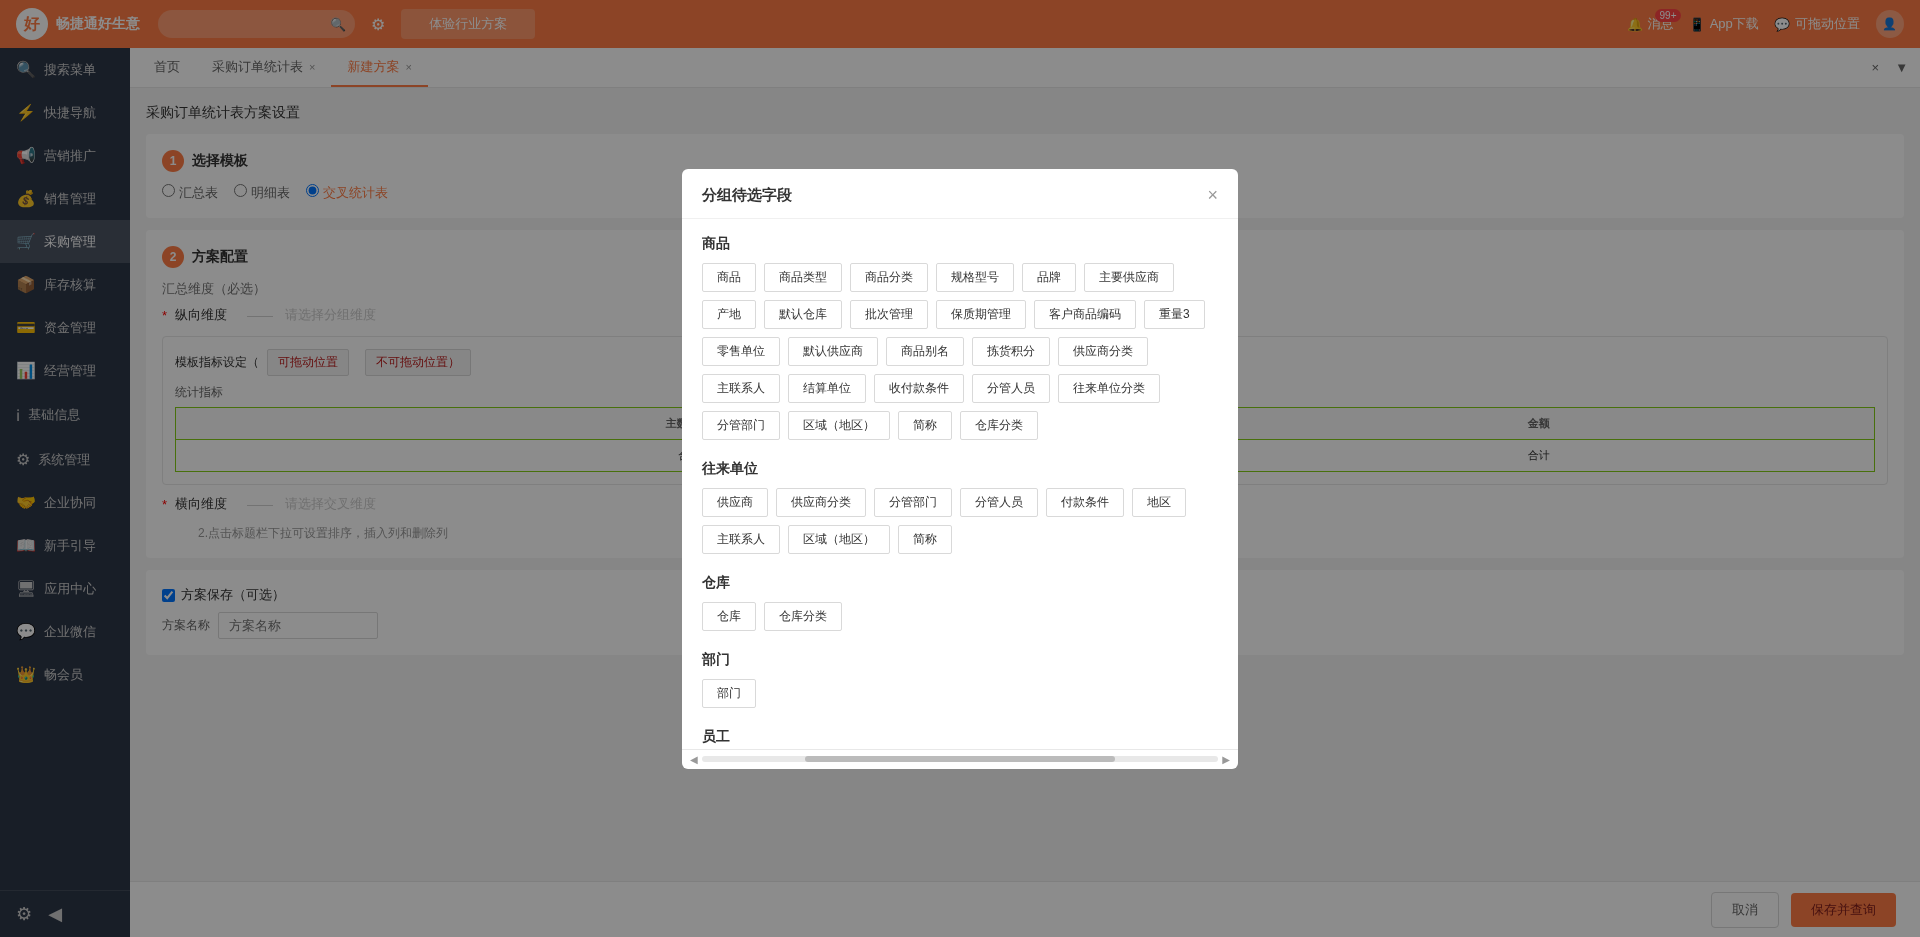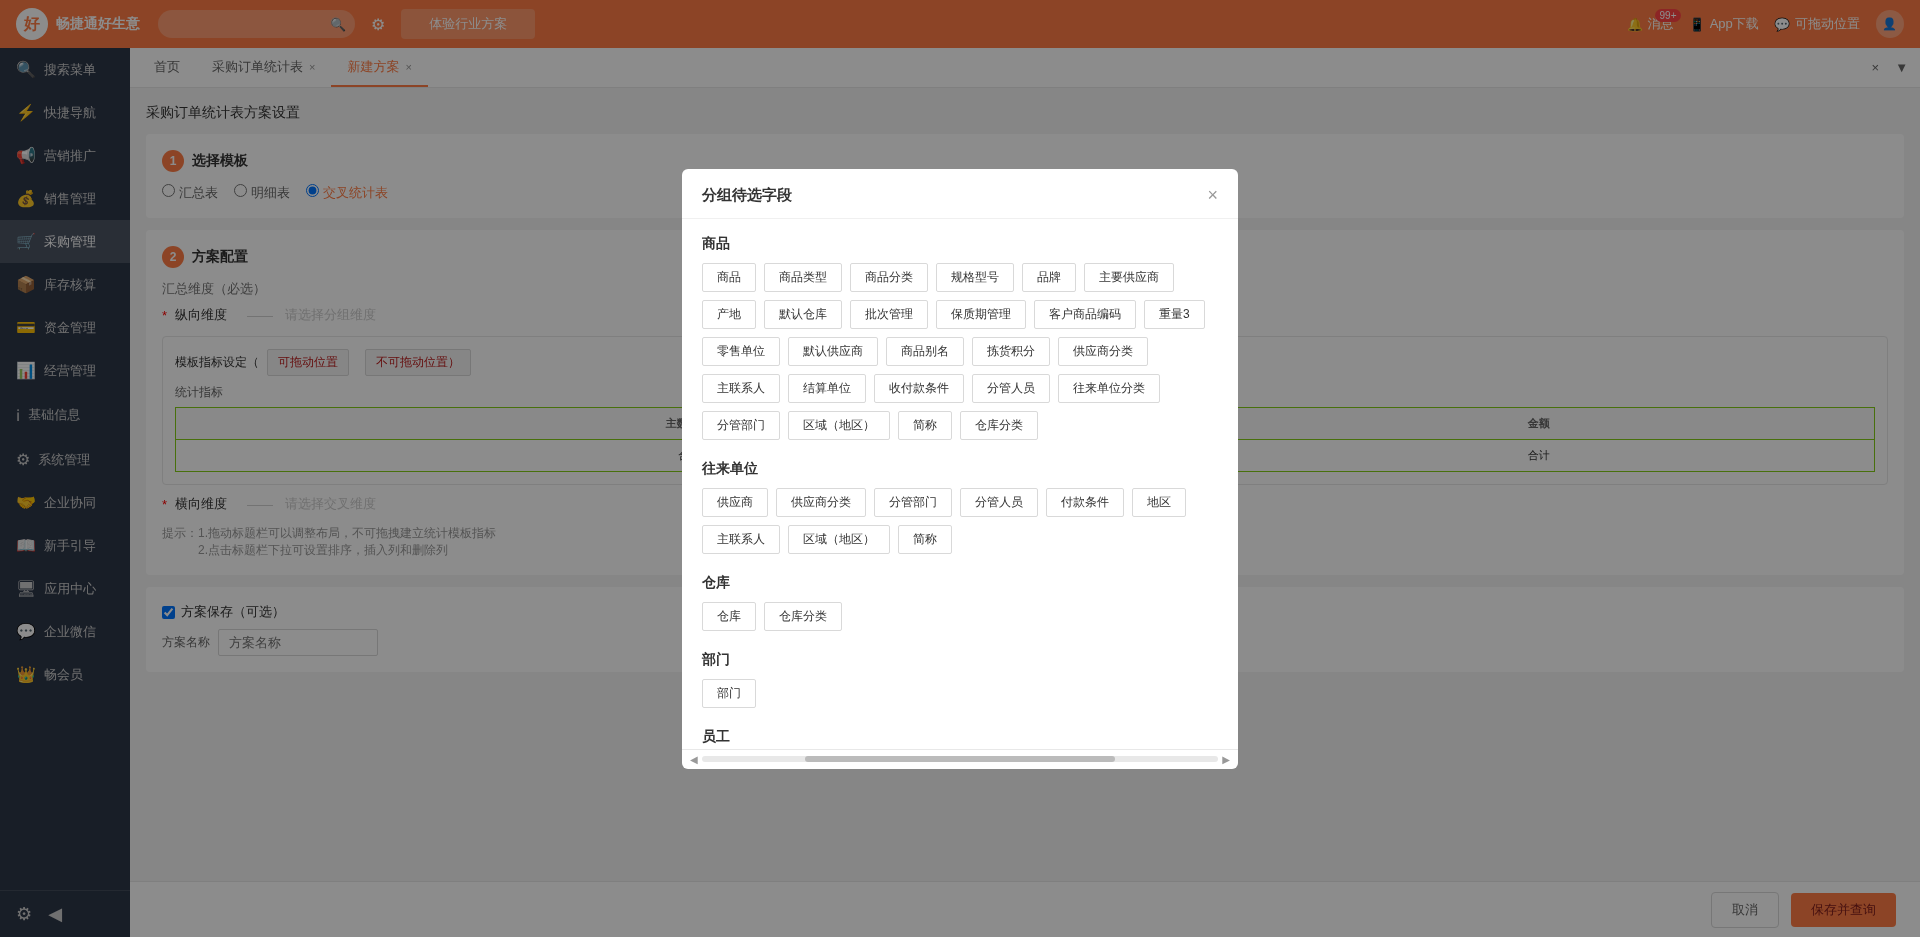--- a/index.html
+++ b/index.html
@@ -528,21 +528,20 @@
     </div>
     <div style="margin-top:10px">
       <div class="dimension-row">
         <span class="required-mark">*</span>
         <span class="dimension-label">横向维度</span>
         <span class="dimension-sep">——</span>
         <span class="dimension-select">请选择交叉维度</span>
       </div>
     </div>
     <div style="margin-top:10px;color:#999;font-size:12px">
-      <div>提示：1.拖动标题栏可以调整布局，不可拖拽建立统计模板指标</div>
       <div>　　　2.点击标题栏下拉可设置排序，插入列和删除列</div>
     </div>
   </div>
 
   <div class="step-section">
     <div style="display:flex;align-items:center;gap:6px;margin-bottom:8px">
       <input type="checkbox" checked="" style="">
       <span style="font-size:13px;color:#333">方案保存（可选）</span>
     </div>
     <div class="scheme-save-row">

